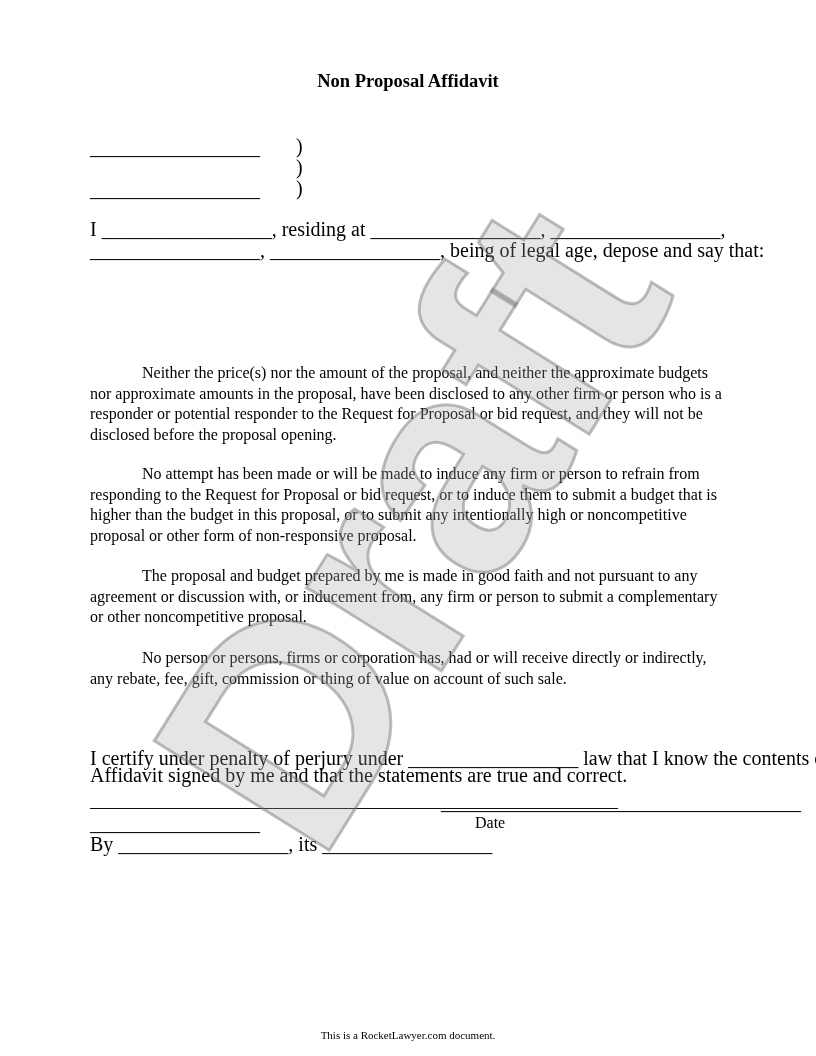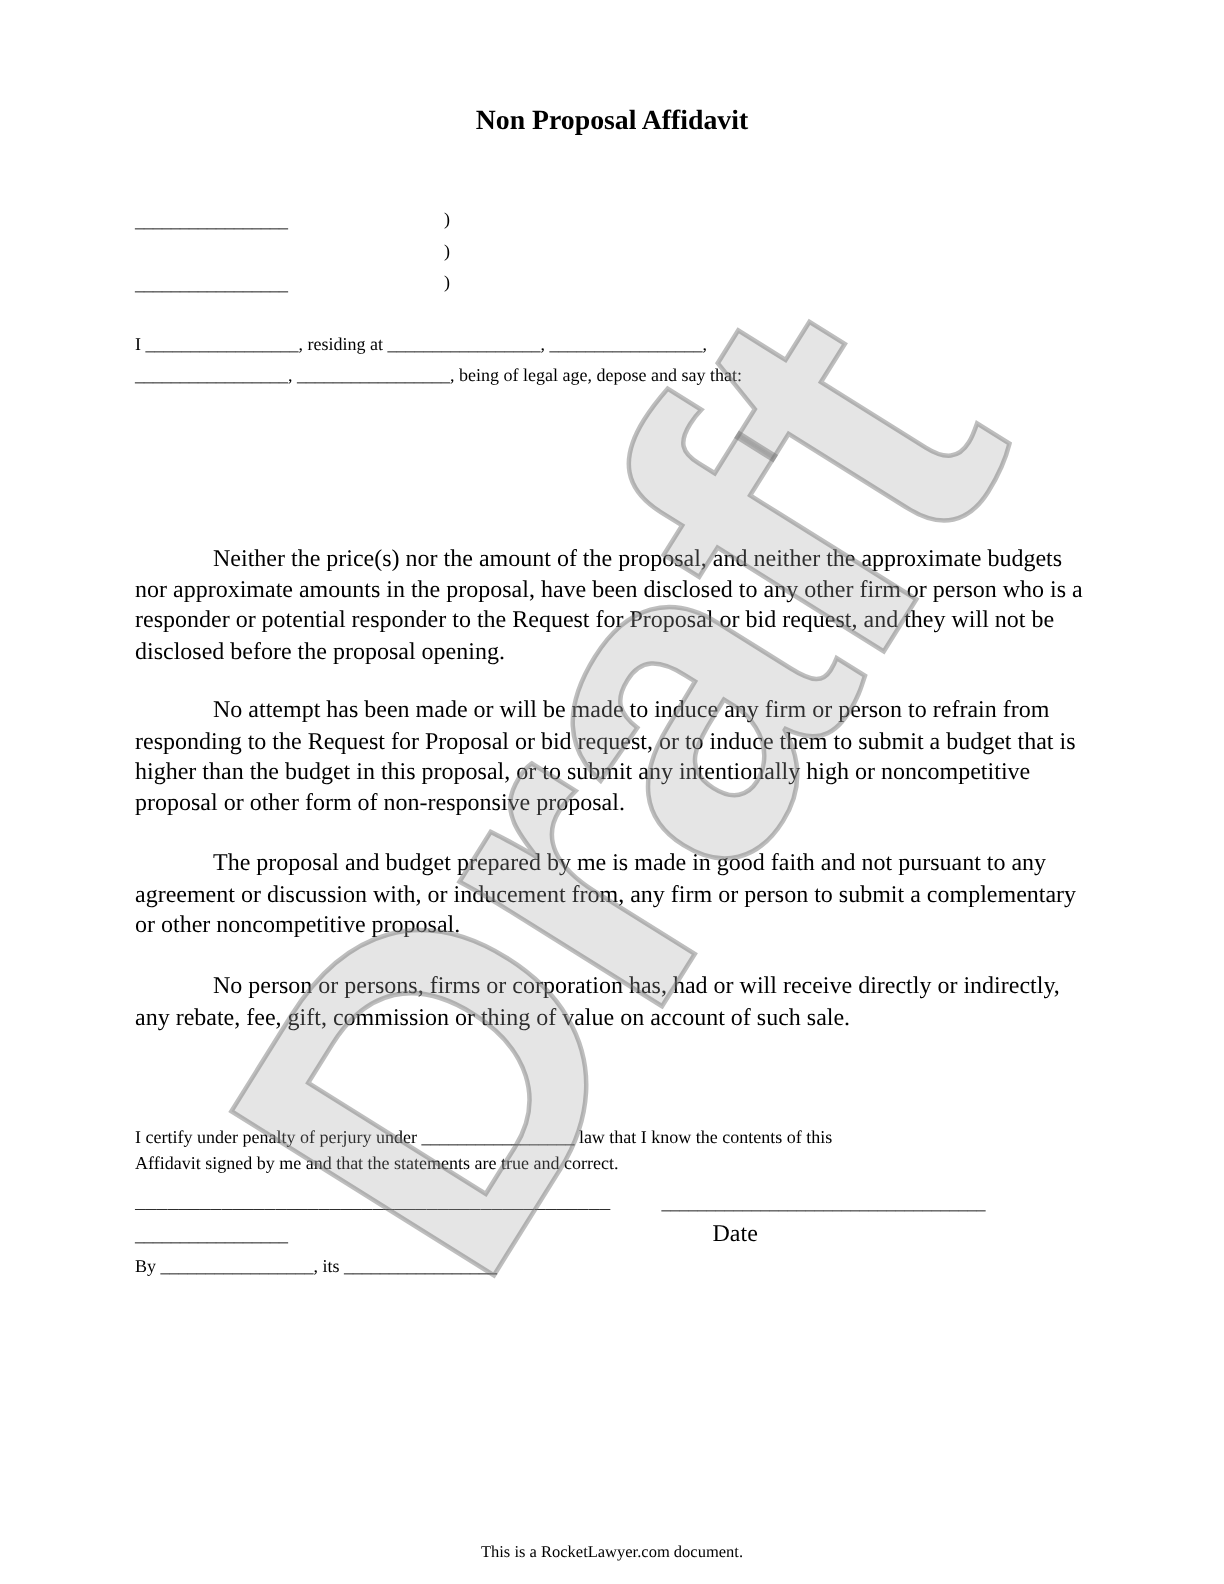--- a/index.html
+++ b/index.html
@@ -1,21 +1,21 @@
 <!DOCTYPE html>
 <html><head>
   <meta charset="utf-8">
   <style>
     html, body { margin: 0; padding: 0; background: #ffffff; }
     body { width: 816px; height: 1056px; position: relative; overflow: hidden;
            font-family: "Liberation Serif", "DejaVu Serif", serif; color: #000; }
     .page { position: absolute; left: 0; top: 0; width: 816px; height: 1056px; }
     .title { position: absolute; left: 0; width: 816px; top: 71px; text-align: center;
              font-weight: bold; font-size: 18.5px; }
-    .line { position: absolute; left: 90px; font-size: 12px; line-height: 20.5px; white-space: pre; }
+    .line { position: absolute; left: 90px; font-size: 20px; line-height: 20.5px; white-space: pre; }
     .para { position: absolute; left: 90px; width: 638px; font-size: 16px; line-height: 20.5px; text-align: left; }
     .para .indent { display: inline-block; width: 52px; }
     .caption { position: absolute; font-size: 16px; line-height: 20.5px; }
     .footer { position: absolute; top: 1029px; left: 0; width: 816px; text-align: center; font-size: 11px; }
     .watermark { position: absolute; left: 408px; top: 528px; pointer-events: none; }
     .wm-text { position: absolute; transform: translate(-50%, -50%) rotate(-58deg);
                font-family: "Liberation Sans", "DejaVu Sans", sans-serif; font-weight: bold;
                font-size: 300px; letter-spacing: -6px; white-space: nowrap;
                color: rgba(160,160,160,0.28);
                -webkit-text-stroke: 3px rgba(110,110,110,0.45); line-height: 1; }

